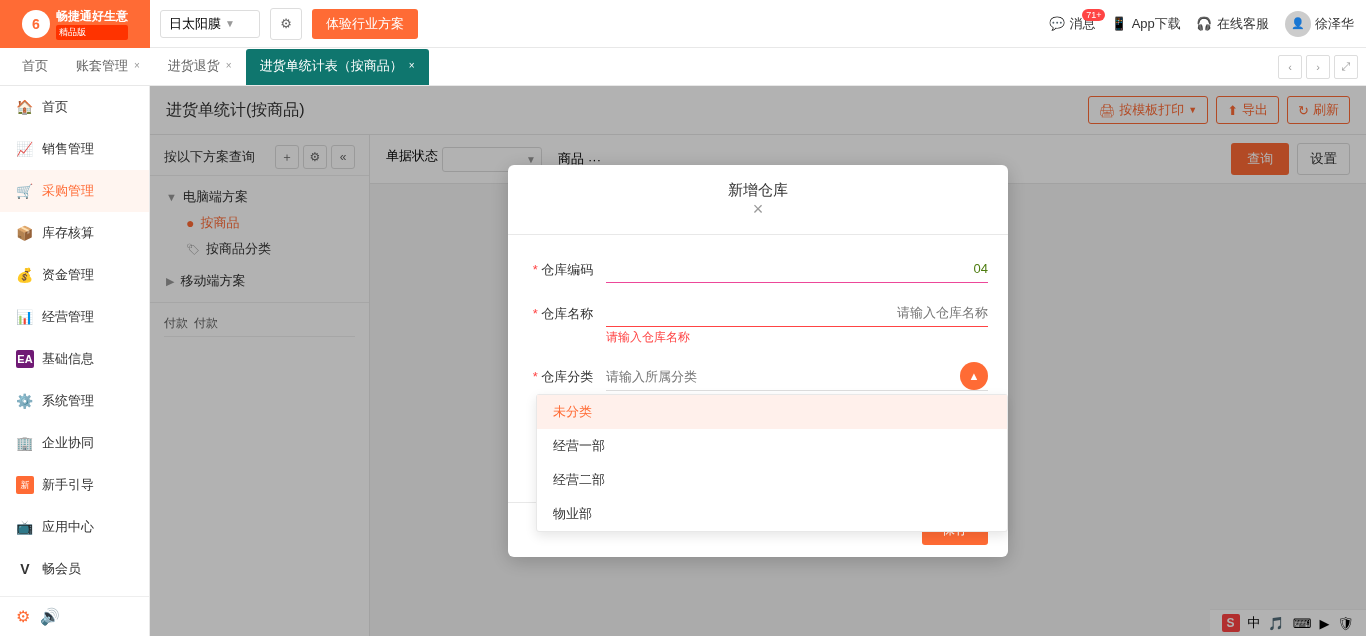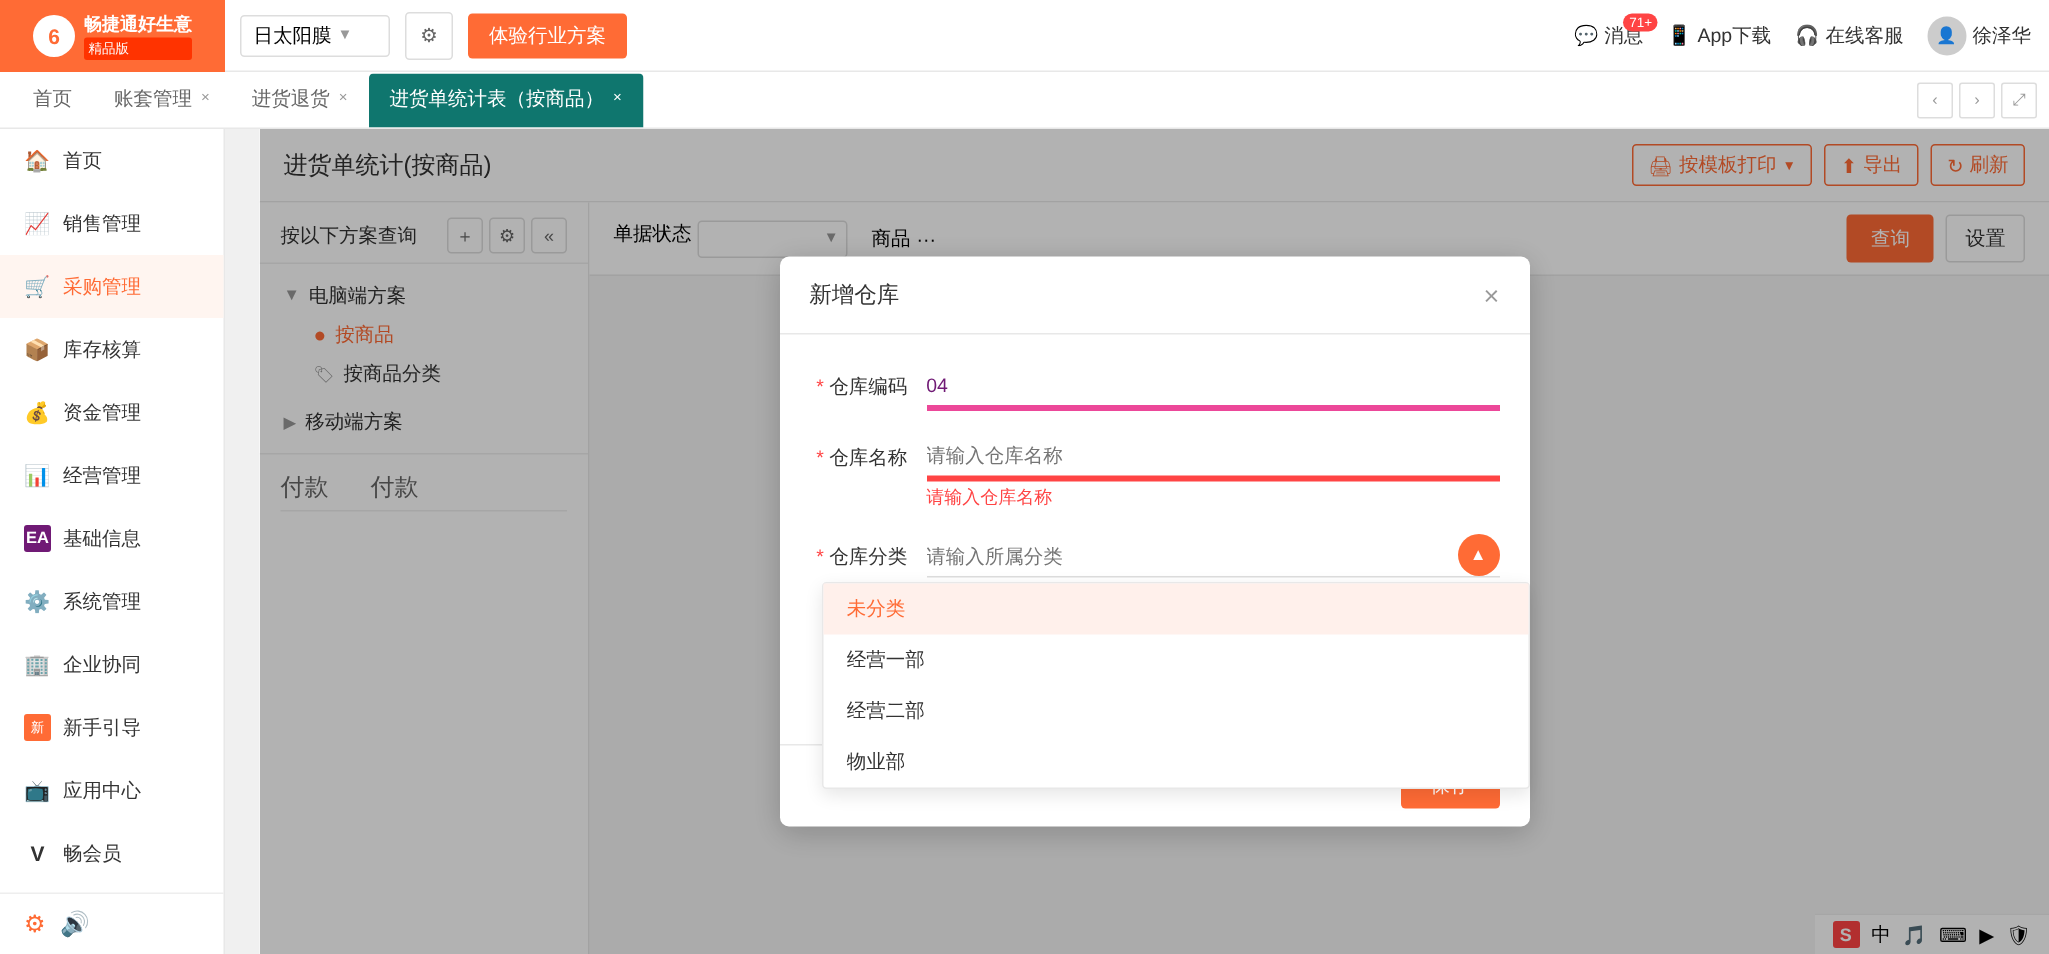--- a/index.html
+++ b/index.html
@@ -40,21 +40,21 @@
     
     .main-layout { display: flex; height: calc(636px - 48px - 38px); }
 
     
     .sidebar { width: 150px; background: #fff; border-right: 1px solid #e8e8e8; display: flex; flex-direction: column; }
     .sidebar-item { display: flex; align-items: center; gap: 8px; padding: 12px 16px; cursor: pointer; color: #333; font-size: 13px; }
     .sidebar-item.active { background: #fff5f0; color: #ff6b35; }
     .sidebar-icon { width: 18px; height: 18px; display: flex; align-items: center; justify-content: center; font-size: 14px; }
 
     
-    .content { flex: 1; background: #f5f5f5; overflow: hidden; position: relative; margin-left: 23px; }
+    .content { flex: 1; background: #f5f5f5; overflow: hidden; position: relative; }
     .page-header { display: flex; align-items: center; justify-content: space-between; padding: 10px 16px; background: #fff; border-bottom: 1px solid #e8e8e8; }
     .page-title { font-size: 16px; color: #333; font-weight: 500; }
     .page-actions { display: flex; gap: 8px; align-items: center; }
     .action-btn { display: flex; align-items: center; gap: 4px; color: #ff6b35; cursor: pointer; font-size: 13px; border: 1px solid #ff6b35; border-radius: 3px; padding: 4px 10px; }
     .filter-btn { width: 24px; height: 24px; border: 1px solid #ddd; border-radius: 3px; display: flex; align-items: center; justify-content: center; cursor: pointer; color: #666; font-size: 12px; }
 
     
     .scheme-area { padding: 8px 16px; background: #fff; min-height: 120px; }
     .tree-item { padding: 4px 0; display: flex; align-items: center; gap: 6px; cursor: pointer; color: #333; }
     .tree-child { padding-left: 20px; }
@@ -67,32 +67,32 @@
     .right-panel { flex: 1; background: #f5f5f5; }
     .select-wrapper { position: relative; display: inline-block; }
     .select-wrapper select { appearance: none; border: 1px solid #ddd; border-radius: 3px; padding: 4px 24px 4px 8px; background: #fff; cursor: pointer; min-width: 100px; }
     .select-arrow { position: absolute; right: 6px; top: 50%; transform: translateY(-50%); pointer-events: none; color: #999; font-size: 10px; }
 
     
     .overlay { position: absolute; top: 0; left: 0; right: 0; bottom: 0; background: rgba(0,0,0,0.3); z-index: 100; }
 
     
     .modal { position: absolute; top: 50%; left: 50%; transform: translate(-50%, -50%); background: #fff; border-radius: 6px; width: 500px; z-index: 200; box-shadow: 0 4px 20px rgba(0,0,0,0.2); }
-    .modal-header { display: flex; align-items: center; justify-content: space-between; padding: 16px 20px; border-bottom: 1px solid #e8e8e8; }
+    .modal-header { display: flex; align-items: center; justify-content: space-between; padding: 16px 20px; border-bottom: 1px solid #e8e8e8; flex-direction: column; }
     .modal-title { font-size: 15px; color: #333; font-weight: 500; }
     .modal-close { cursor: pointer; color: #999; font-size: 18px; line-height: 1; }
     .modal-body { padding: 20px 20px 16px; }
     .modal-footer { display: flex; justify-content: flex-end; padding: 12px 20px; border-top: 1px solid #e8e8e8; gap: 8px; }
 
     
     .form-field { display: flex; align-items: flex-start; margin-bottom: 16px; gap: 8px; }
     .field-label { width: 70px; text-align: center; color: #333; padding-top: 6px; flex-shrink: 0; }
     .required::before { content: '* '; color: #ff4444; }
     .field-input { flex: 1; }
-    .text-input { width: 100%; border: none; border-bottom: 4px solid #ec4899; padding: 6px 0; color: #701a75; font-size: 13px; outline: none; }
+    .text-input { width: 100%; border: none; border-bottom: 1px solid #ec4899; padding: 6px 0; color: #4d7c0f; font-size: 13px; outline: none; text-align: right; }
     .text-input.error { border-bottom-color: #ff4444; }
     .error-msg { color: #ff4444; font-size: 12px; margin-top: 2px; }
     .textarea-input { width: 100%; border: 1px solid #ddd; border-radius: 3px; padding: 6px 8px; resize: none; height: 60px; font-size: 13px; outline: none; }
 
     
     .dropdown-field { position: relative; }
     .dropdown-input-row { display: flex; align-items: flex-end; border-bottom: 1px solid #ddd; }
     .dropdown-input { flex: 1; border: none; padding: 6px 0; font-size: 13px; outline: none; color: #999; }
     .dropdown-arrow { width: 28px; height: 28px; display: flex; align-items: center; justify-content: center; background: #ff6b35; color: #fff; border-radius: 50%; cursor: pointer; font-size: 11px; }
 
@@ -282,21 +282,21 @@
               <span>按商品分类</span>
             </div>
           </div>
           <div class="tree-item" style="margin-top:6px;">
             <span style="color:#999;font-size:11px;">▶</span>
             <span>移动端方案</span>
           </div>
         </div>
 
         <div style="padding:8px 14px;border-top:1px solid #eee;">
-          <div style="display:flex;gap:28px;color:#666;font-size:16px;padding:4px 0;border-bottom:1px solid #eee;">
+          <div style="display:flex;gap:6px;color:#666;font-size:12px;padding:4px 0;border-bottom:1px solid #eee;">
             <span>付款</span>
             <span>付款</span>
           </div>
         </div>
       </div>
 
       <div class="right-panel">
 
         <div style="display:flex;align-items:center;gap:16px;padding:8px 16px;background:#fff;border-bottom:1px solid #e8e8e8;flex-wrap:wrap;">
           <div style="display:flex;align-items:flex-start;gap:4px;">

